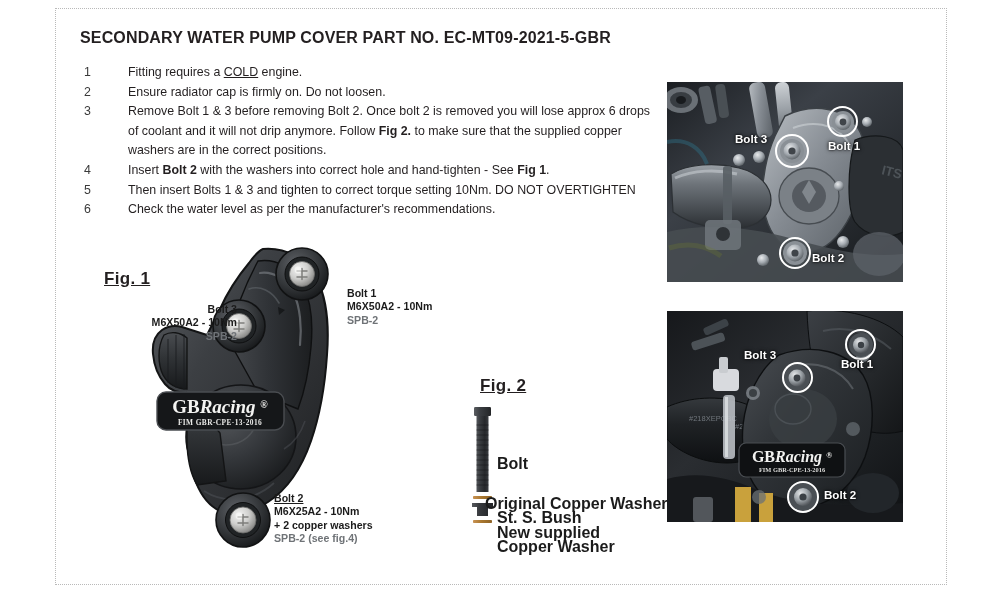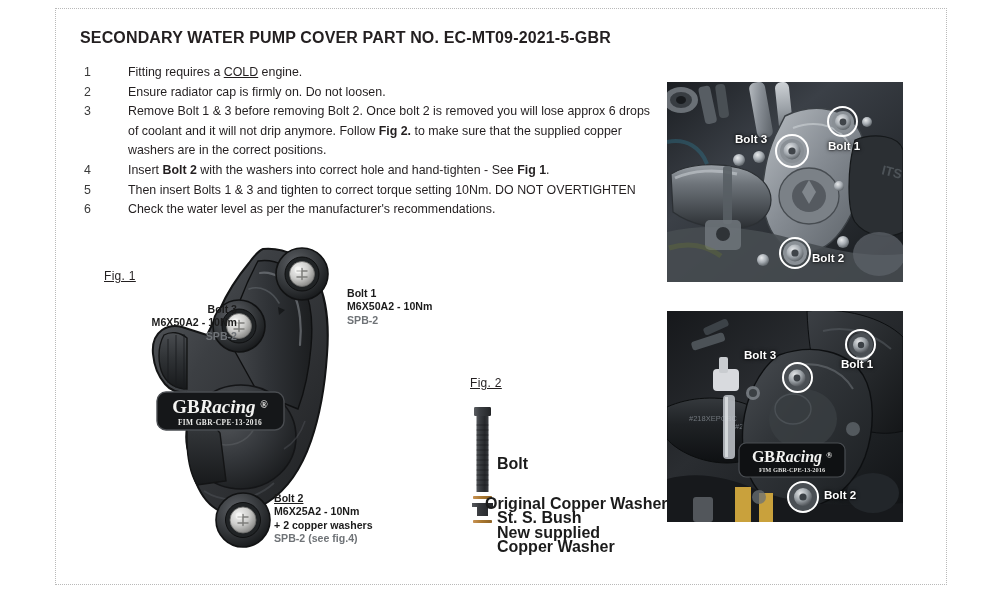--- a/index.html
+++ b/index.html
@@ -60,27 +60,27 @@
     width: 16px;
     color: #3a3a3a;
   }
   .instr-text { display: block; }
   .u { text-decoration: underline; text-align: right; }
   .bu { font-weight: bold; }
 
   
   .fig-caption {
     position: absolute;
-    font-size: 12px;
-    font-weight: normal;
+    font-size: 17px;
+    font-weight: bold;
     text-decoration: underline;
     letter-spacing: .3px;
   }
   #fig1-caption { left: 104px; top: 269px; }
-  #fig2-caption { left: 470px; top: 376px; }
+  #fig2-caption { left: 480px; top: 376px; }
 
   
   .callout {
     position: absolute;
     font-size: 10.6px;
     line-height: 13.4px;
     font-weight: bold;
     color: #1b1b1b;
     white-space: nowrap;
   }

